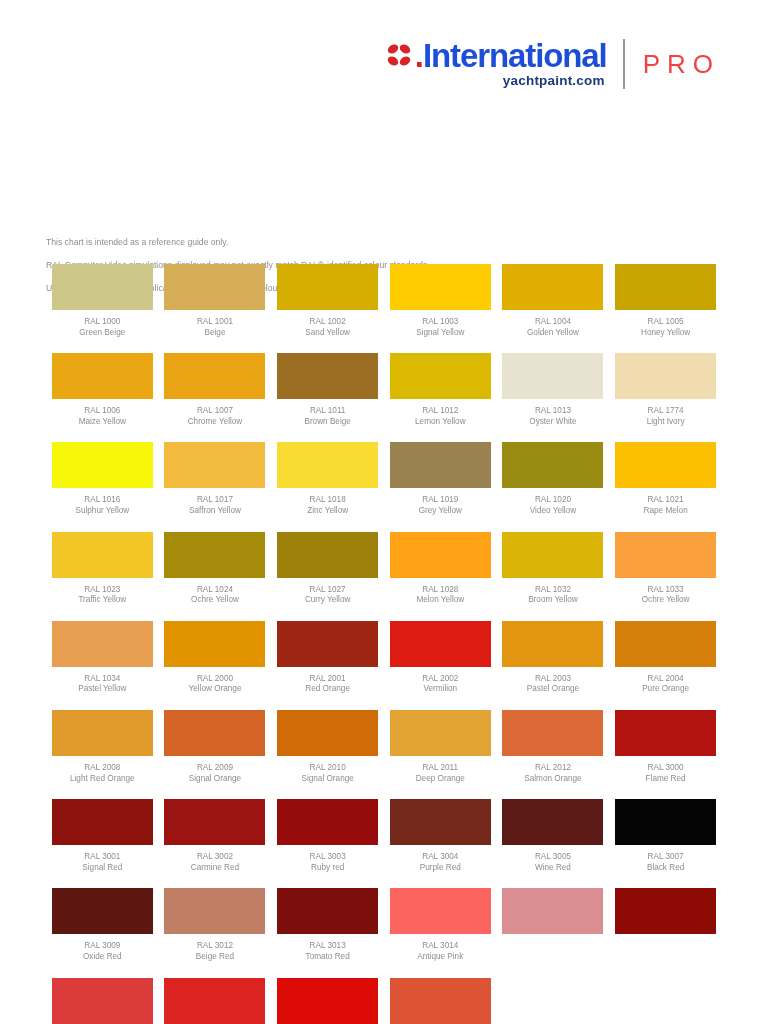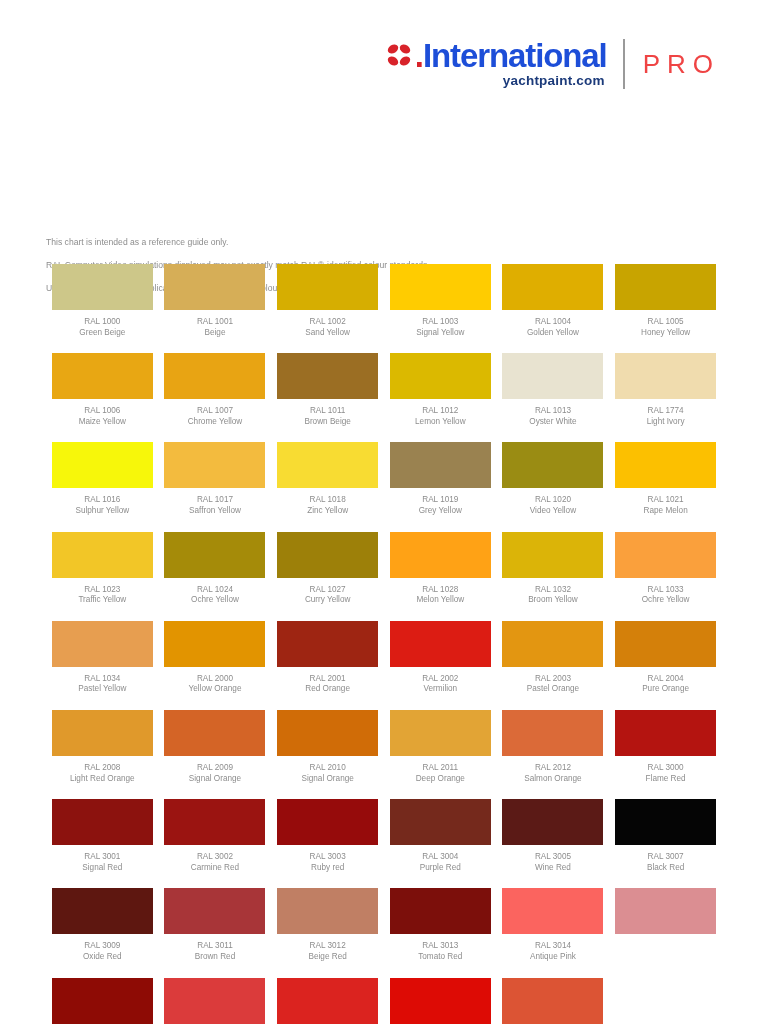--- a/index.html
+++ b/index.html
@@ -461,27 +461,20 @@
         </div>
       </div>
       <div class="cell">
         <div class="swatch" style="background: rgb(94, 23, 16);"></div>
         <div class="cell-label">
           <span class="code">RAL 3009</span>
           <span class="name">Oxide Red</span>
         </div>
       </div>
       <div class="cell">
-        <div class="swatch" style="background: rgb(168, 53, 56);"></div>
-        <div class="cell-label">
-          <span class="code">RAL 3011</span>
-          <span class="name">Brown Red</span>
-        </div>
-      </div>
-      <div class="cell">
         <div class="swatch" style="background: rgb(192, 127, 100);"></div>
         <div class="cell-label">
           <span class="code">RAL 3012</span>
           <span class="name">Beige Red</span>
         </div>
       </div>
       <div class="cell">
         <div class="swatch" style="background: rgb(124, 15, 11);"></div>
         <div class="cell-label">
           <span class="code">RAL 3013</span>

